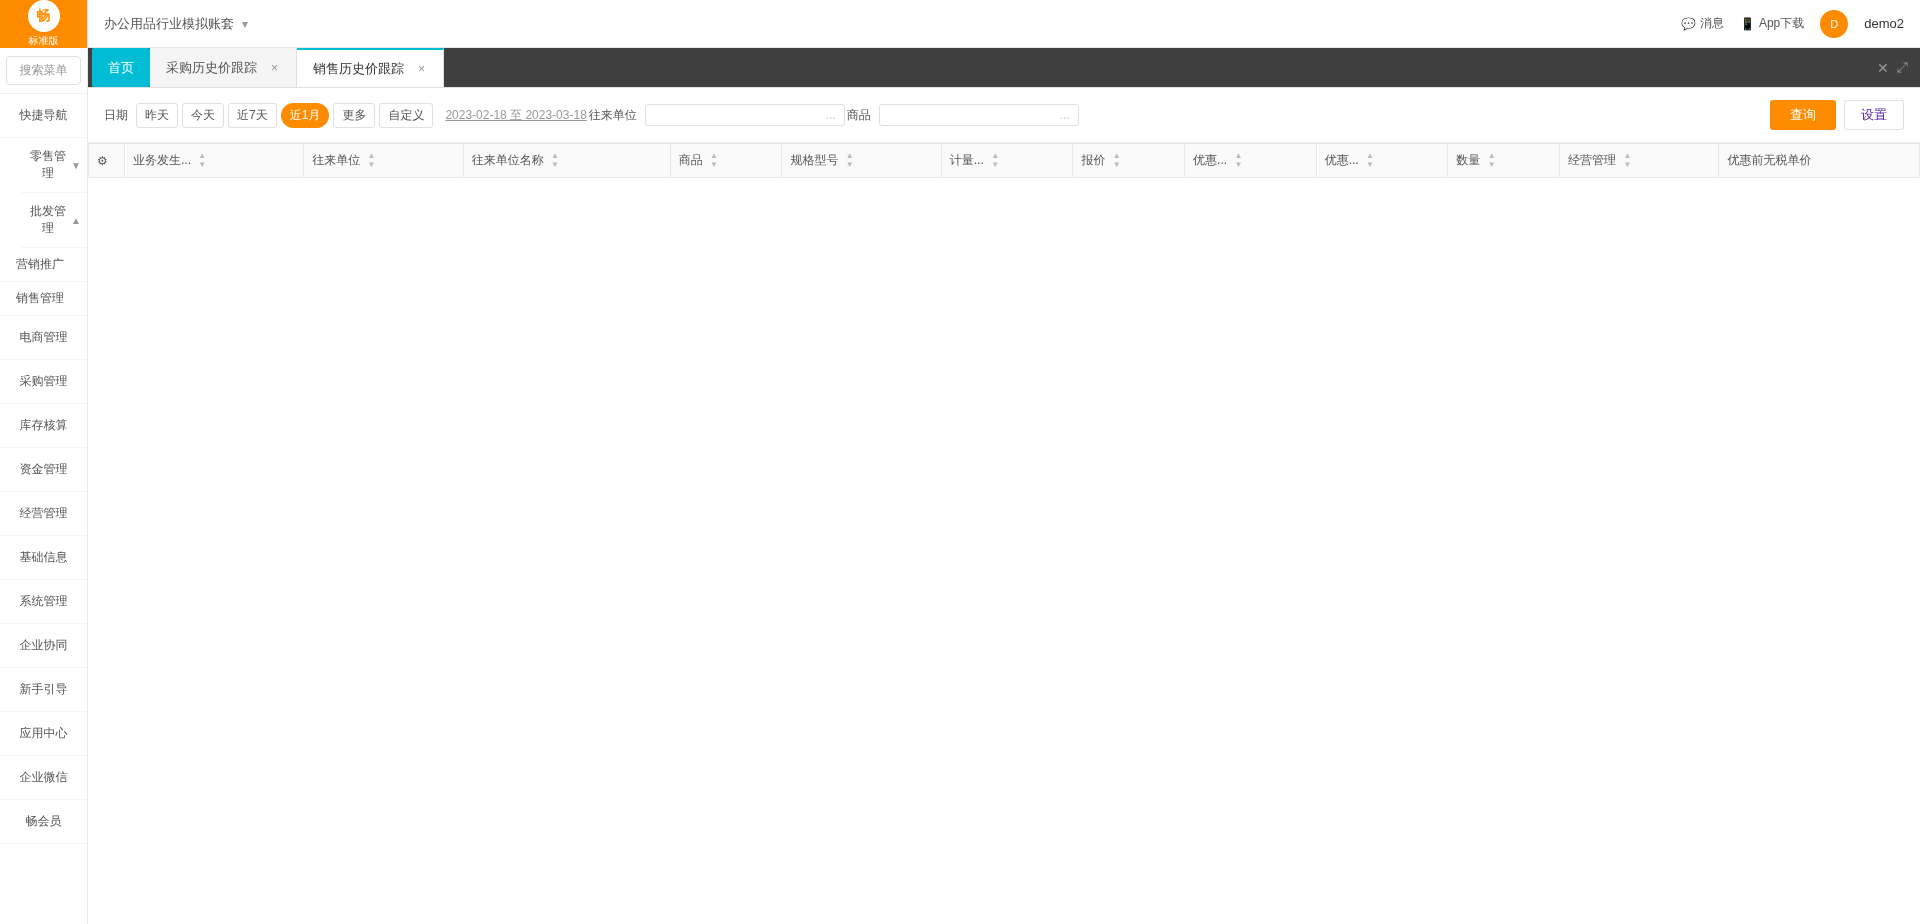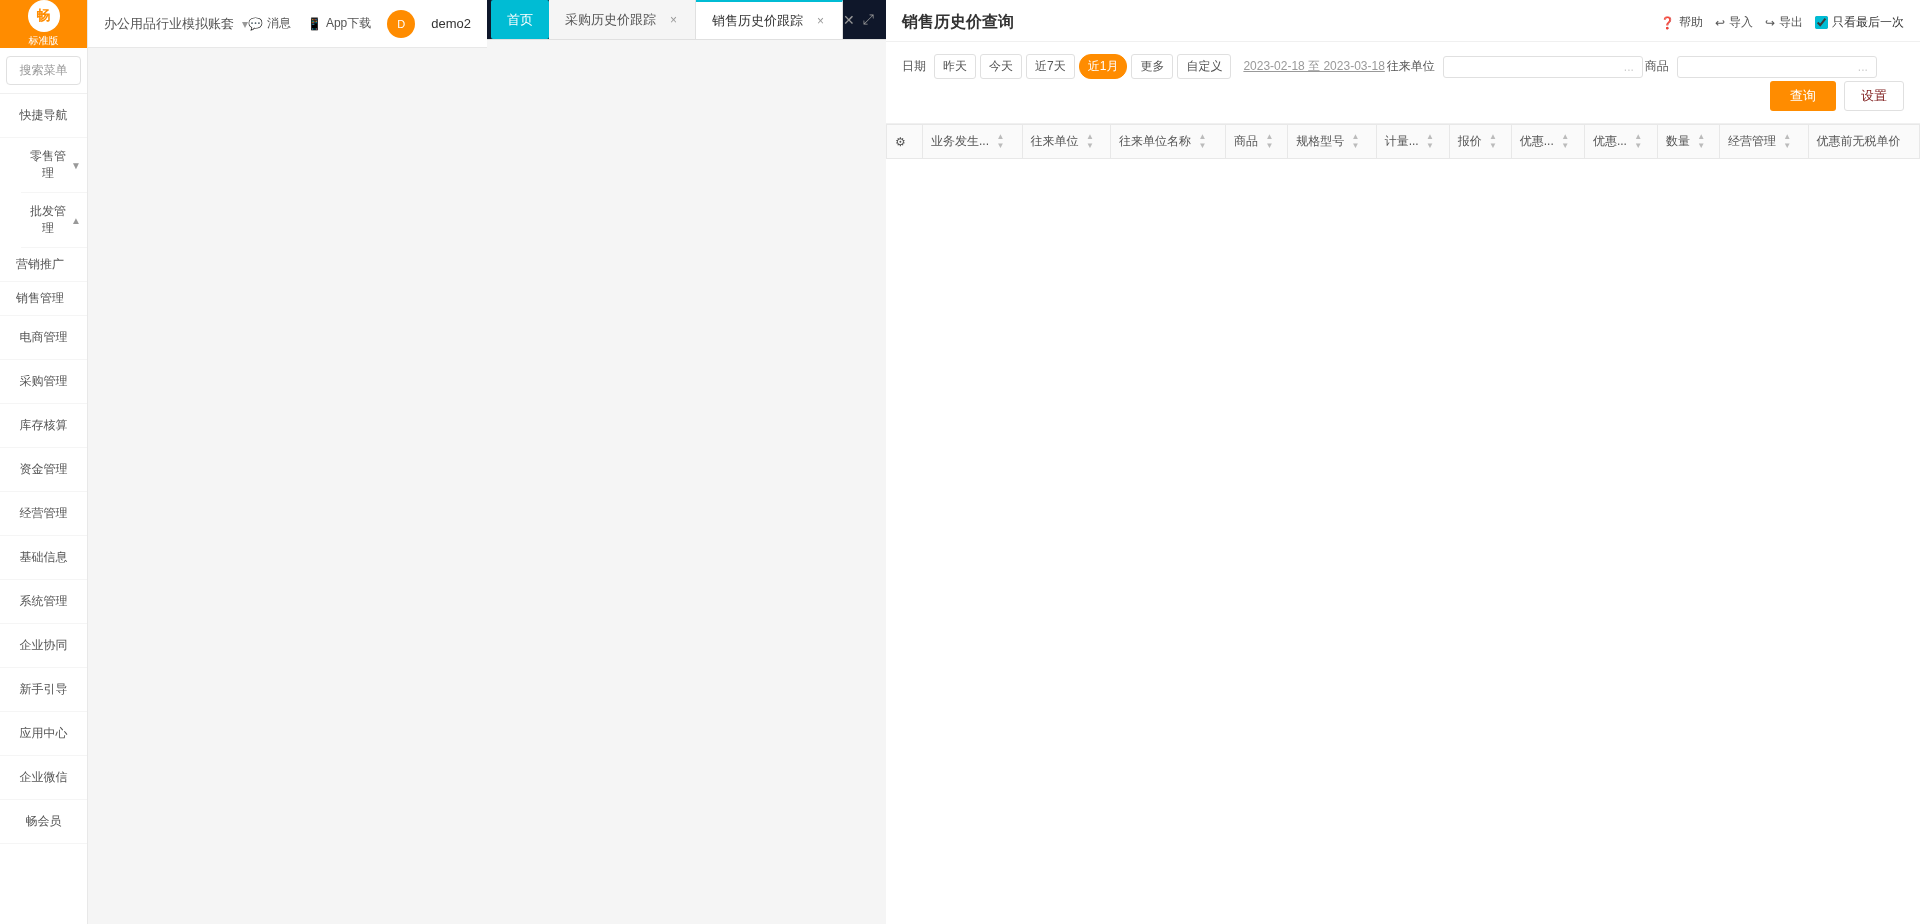--- a/index.html
+++ b/index.html
@@ -12,33 +12,33 @@
     .sidebar-logo-icon span { color: #ff8c00; font-weight: bold; font-size: 14px; }
     .sidebar-logo-text { color: #fff; font-size: 10px; margin-top: 2px; }
     .sidebar-search { padding: 8px 6px; border-bottom: 1px solid #f0f0f0; }
     .sidebar-search-btn { width: 100%; background: none; border: 1px solid #e0e0e0; border-radius: 4px; padding: 5px 4px; font-size: 12px; color: #999; cursor: pointer; text-align: center; }
     .sidebar-nav-item { padding: 10px 4px; text-align: center; cursor: pointer; font-size: 12px; color: #555; border-bottom: 1px solid #f5f5f5; display: flex; flex-direction: column; align-items: center; justify-content: center; min-height: 44px; }
     .sidebar-nav-item.has-sub { display: flex; flex-direction: row; align-items: center; justify-content: flex-start; gap: 2px; padding: 10px 6px; margin-left: 21px; }
     .sidebar-nav-item .arrow { font-size: 10px; color: #999; }
     .sub-item { padding: 8px 8px 8px 16px; font-size: 12px; color: #555; cursor: pointer; border-bottom: 1px solid #f5f5f5; }
 
     
-    .main-area { flex: 1; display: flex; flex-direction: row; height: 924px; overflow: hidden; }
+    .main-area { flex: 1; display: flex; flex-direction: column; height: 924px; overflow: hidden; }
 
     
     .top-header { height: 48px; background: #fff; border-bottom: 1px solid #e8e8e8; display: flex; align-items: center; justify-content: space-between; padding: 0 16px; flex-shrink: 0; }
     .header-left { display: flex; align-items: center; gap: 8px; }
     .header-title { font-size: 13px; color: #555; }
     .header-dropdown { background: none; border: none; color: #999; cursor: pointer; font-size: 12px; }
     .header-right { display: flex; align-items: center; gap: 16px; }
     .header-btn { background: none; border: none; cursor: pointer; font-size: 12px; color: #555; display: flex; align-items: center; gap: 4px; }
     .avatar { width: 28px; height: 28px; border-radius: 50%; background: #ff8c00; display: flex; align-items: center; justify-content: center; color: #fff; font-size: 11px; }
 
     
-    .tab-bar { height: 40px; background: #0f172a; display: flex; align-items: center; border-bottom: 1px solid #e0e0e0; flex-shrink: 0; padding: 0 4px; }
+    .tab-bar { height: 40px; background: #404040; display: flex; align-items: center; border-bottom: 1px solid #e0e0e0; flex-shrink: 0; padding: 0 4px; }
     .tab { display: flex; align-items: center; gap: 12px; padding: 8px 16px; cursor: pointer; font-size: 13px; color: #555; border-right: 1px solid #e0e0e0; background: #f5f5f5; height: 100%; }
     .tab.active { background: #fff; color: #333; border-top: 2px solid #00bcd4; }
     .tab-home { background: #00bcd4; color: #fff; border-radius: 2px; padding: 8px 16px; font-size: 13px; height: 100%; display: flex; align-items: center; }
     .tab-close { background: none; border: none; cursor: pointer; color: #999; font-size: 12px; line-height: 1; padding: 0 2px; }
     .tab-bar-actions { margin-left: auto; display: flex; align-items: center; gap: 8px; padding-right: 8px; }
     .tab-bar-action-btn { background: none; border: none; cursor: pointer; color: #999; font-size: 14px; }
 
     
     .page-content { flex: 1; background: #fff; overflow: hidden; display: flex; flex-direction: column; }
 
@@ -55,21 +55,21 @@
     .date-btns { display: flex; align-items: center; gap: 4px; }
     .date-btn { padding: 3px 8px; border: 1px solid #e0e0e0; background: #fff; cursor: pointer; font-size: 12px; color: #555; border-radius: 3px; }
     .date-btn.active { background: #ff8c00; color: #fff; border-color: #ff8c00; border-radius: 12px; }
     .date-range { font-size: 12px; color: #999; margin-left: 4px; text-decoration: underline; }
     .filter-input-wrap { display: flex; align-items: center; border: 1px solid #e0e0e0; border-radius: 3px; padding: 3px 8px; min-width: 200px; background: #fff; }
     .filter-input { border: none; outline: none; font-size: 12px; color: #333; flex: 1; background: transparent; }
     .filter-input::placeholder { color: #ccc; }
     .filter-dots { color: #ccc; font-size: 12px; cursor: pointer; }
     .filter-right { margin-left: auto; display: flex; align-items: center; gap: 8px; }
     .btn-query { background: #ff8c00; color: #fff; border: none; border-radius: 3px; padding: 6px 20px; cursor: pointer; font-size: 13px; }
-    .btn-settings { background: #fff; color: #7f1d1d; border: 1px solid #e0e0e0; border-radius: 3px; padding: 5px 16px; cursor: pointer; font-size: 13px; }
+    .btn-settings { background: #fff; color: #4c1d95; border: 1px solid #e0e0e0; border-radius: 3px; padding: 5px 16px; cursor: pointer; font-size: 13px; }
 
     
     .checkbox-wrap { display: flex; align-items: center; gap: 4px; }
     .checkbox-wrap input[type="checkbox"] { accent-color: #00bcd4; }
     .checkbox-label { font-size: 12px; color: #333; }
 
     
     .table-wrap { flex: 1; overflow: auto; }
     .data-table { width: 100%; border-collapse: collapse; }
     .data-table th { background: #fafafa; border: 1px solid #e8e8e8; padding: 8px 8px; font-size: 12px; color: #555; font-weight: normal; white-space: nowrap; text-align: left; position: sticky; top: 0; z-index: 1; }
@@ -190,41 +190,20 @@
       <button class="tab-close">×</button>
     </div>
     <div class="tab-bar-actions">
       <button class="tab-bar-action-btn">✕</button>
       <button class="tab-bar-action-btn">⤢</button>
     </div>
   </div>
 
   <div class="page-content">
 
-    <div class="page-header">
-      <h2 class="page-title">销售历史价查询</h2>
-      <div class="page-actions">
-        <button class="page-action-btn">
-          <span>❓</span>
-          <span>帮助</span>
-        </button>
-        <button class="page-action-btn">
-          <span>↩</span>
-          <span>导入</span>
-        </button>
-        <button class="page-action-btn">
-          <span>↪</span>
-          <span>导出</span>
-        </button>
-        <div class="checkbox-wrap">
-          <input type="checkbox" id="only-last" checked="" style="">
-          <label class="checkbox-label" for="only-last">只看最后一次</label>
-        </div>
-      </div>
-    </div>
 
     <div class="filter-area">
       <div class="filter-group">
         <span class="filter-label">日期</span>
         <div class="date-btns">
           <button class="date-btn">昨天</button>
           <button class="date-btn">今天</button>
           <button class="date-btn">近7天</button>
           <button class="date-btn active">近1月</button>
           <button class="date-btn">更多</button>

